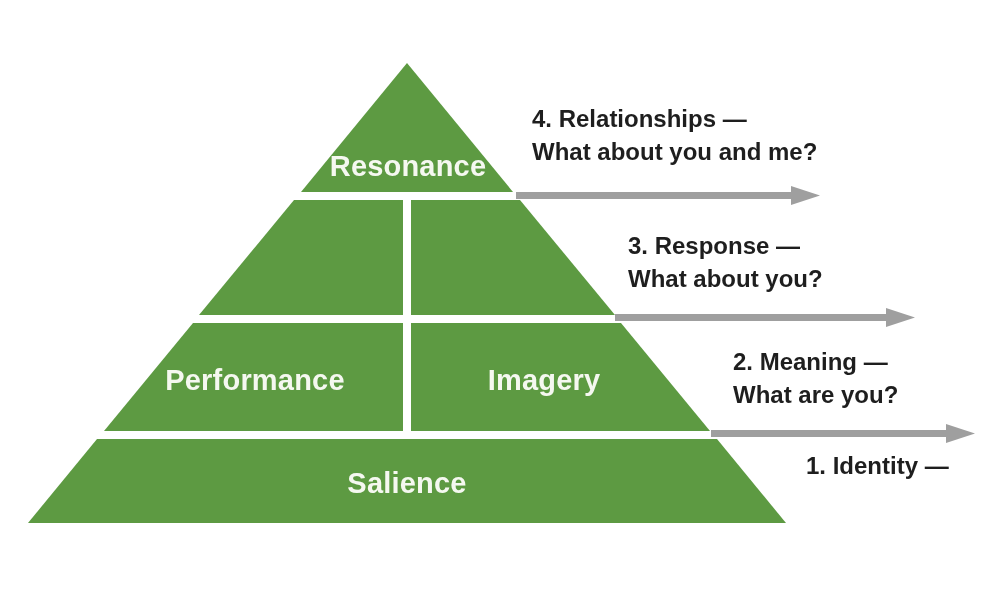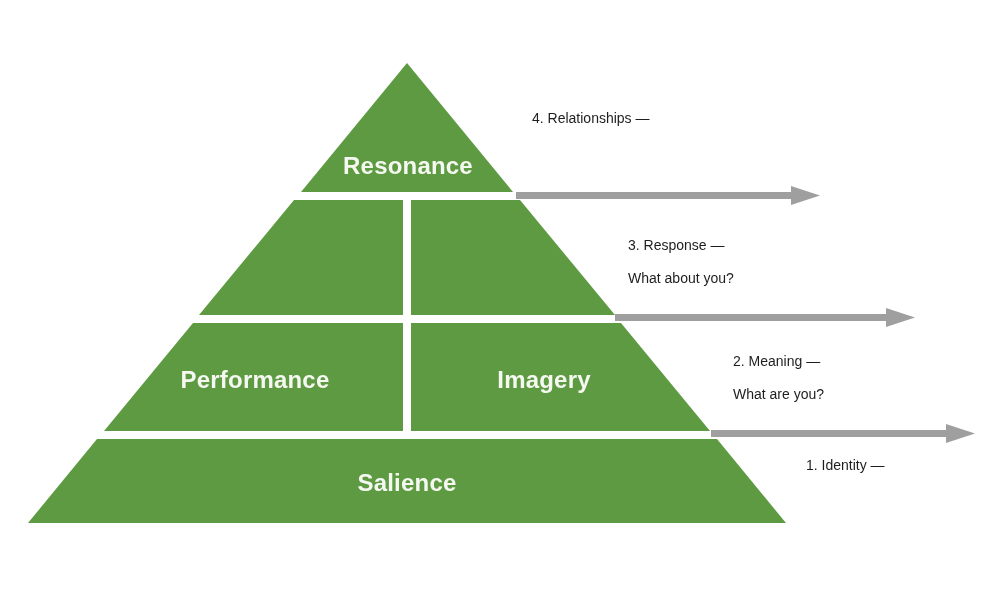--- a/index.html
+++ b/index.html
@@ -30,21 +30,21 @@
          clip-path: polygon(89px 0, 299px 0, 299px 108px, 0 108px); }
   .t3r { left: 411px; top: 323px; width: 299px; height: 108px;
          clip-path: polygon(0 0, 210px 0, 299px 108px, 0 108px); }
   .t4  { left: 28px;  top: 439px; width: 758px; height: 84px;
          clip-path: polygon(69px 0, 689px 0, 758px 84px, 0 84px); }
 
   .tier-label {
     position: absolute;
     transform: translate(-50%, -50%);
     color: var(--label, #f5f8f0);
-    font-size: 24px;
+    font-size: 29px;
     font-weight: bold;
     letter-spacing: 0.2px;
     white-space: nowrap;
   }
   .lbl-resonance   { left: 408px; top: 166px; }
   .lbl-judgements  { left: 322px; top: 270px; }
   .lbl-feelings    { left: 489px; top: 270px; }
   .lbl-performance { left: 255px; top: 380px; }
   .lbl-imagery     { left: 532px; top: 380px; margin-left: 12px; }
   .lbl-salience    { left: 407px; top: 483px; }
@@ -64,22 +64,22 @@
   .a1-line { left: 516px; top: 192px; width: 277px; }
   .a1-head { left: 791px; top: 186px; }
   .a2-line { left: 615px; top: 314px; width: 273px; }
   .a2-head { left: 886px; top: 308px; }
   .a3-line { left: 711px; top: 430px; width: 236px; }
   .a3-head { left: 946px; top: 424px; }
 
   .annotation {
     position: absolute;
     color: var(--text, #1e1e1e);
-    font-size: 14px;
-    font-weight: normal;
+    font-size: 24px;
+    font-weight: bold;
     line-height: 33px;
     white-space: nowrap;
   }
   .ann-4 { left: 532px; top: 102px; }
   .ann-3 { left: 628px; top: 229px; }
   .ann-2 { left: 733px; top: 345px; }
   .ann-1 { left: 806px; top: 449px; }
 </style>
 </head>
 <body>
@@ -100,20 +100,21 @@
 
   <div class="arrow-line a1-line"></div>
   <div class="arrow-head a1-head"></div>
   <div class="arrow-line a2-line"></div>
   <div class="arrow-head a2-head"></div>
   <div class="arrow-line a3-line"></div>
   <div class="arrow-head a3-head"></div>
 
   <div class="annotation ann-4">
     <div>4. Relationships —</div>
+    <div>What about you and me?</div>
   </div>
   <div class="annotation ann-3">
     <div>3. Response —</div>
     <div>What about you?</div>
   </div>
   <div class="annotation ann-2">
     <div>2. Meaning —</div>
     <div>What are you?</div>
   </div>
   <div class="annotation ann-1">

